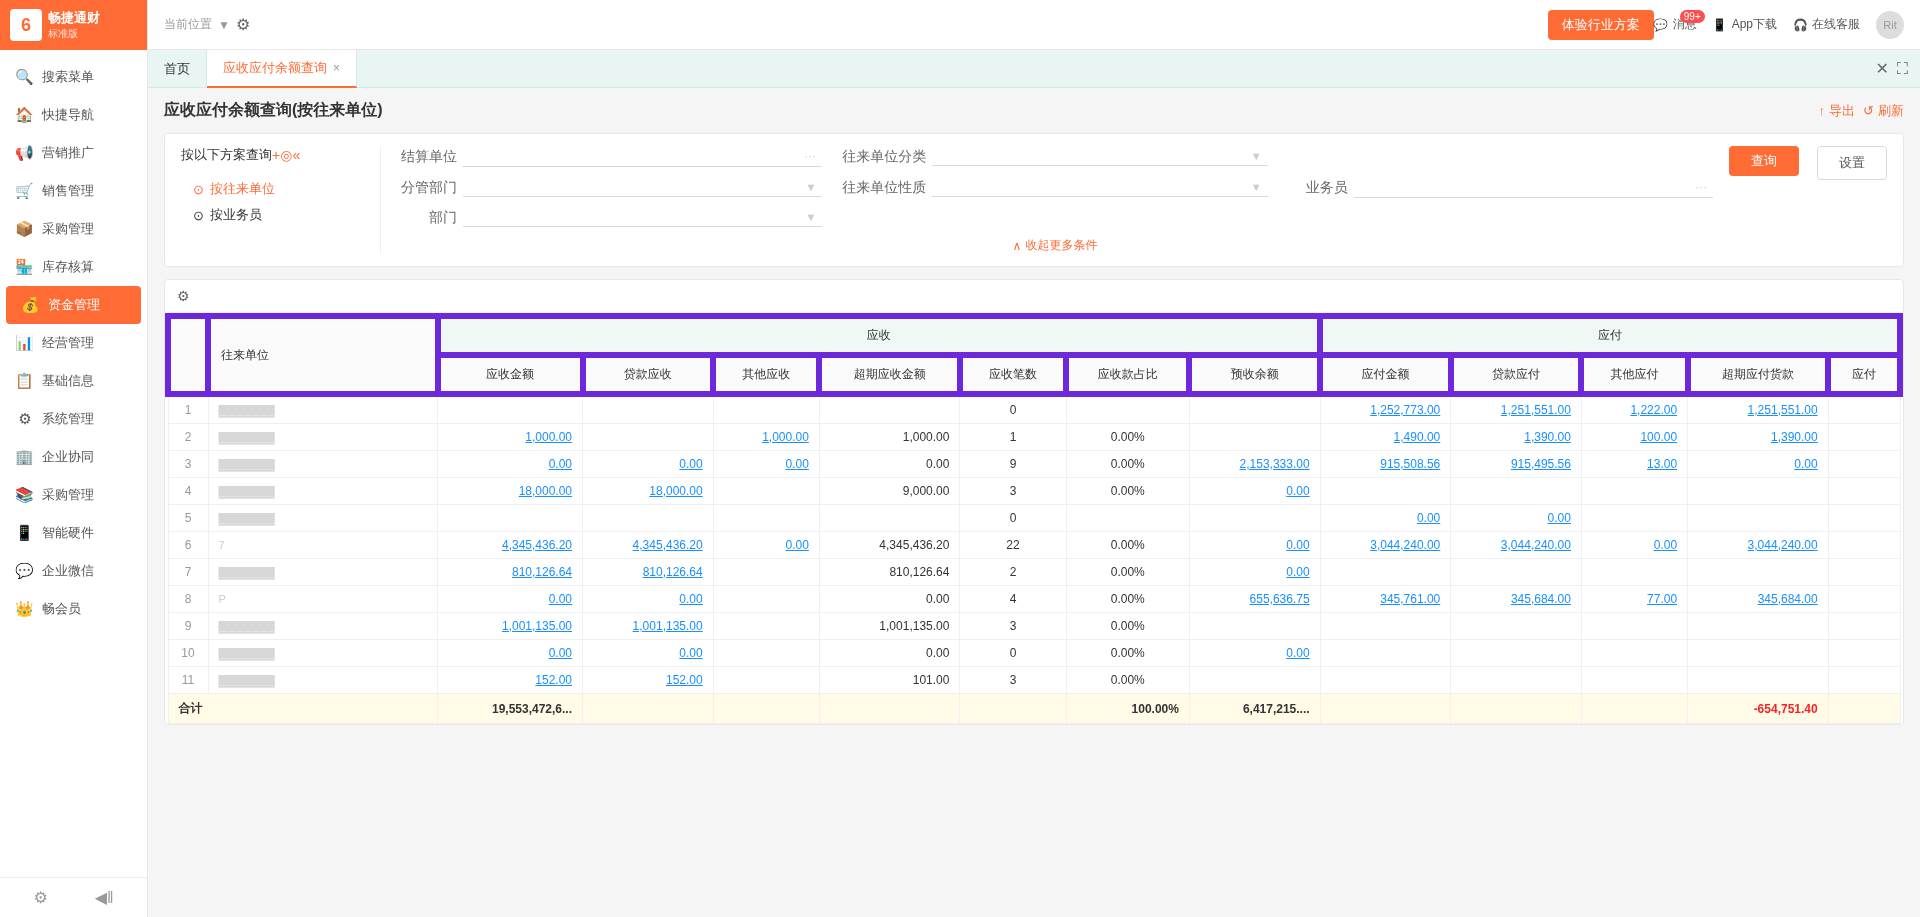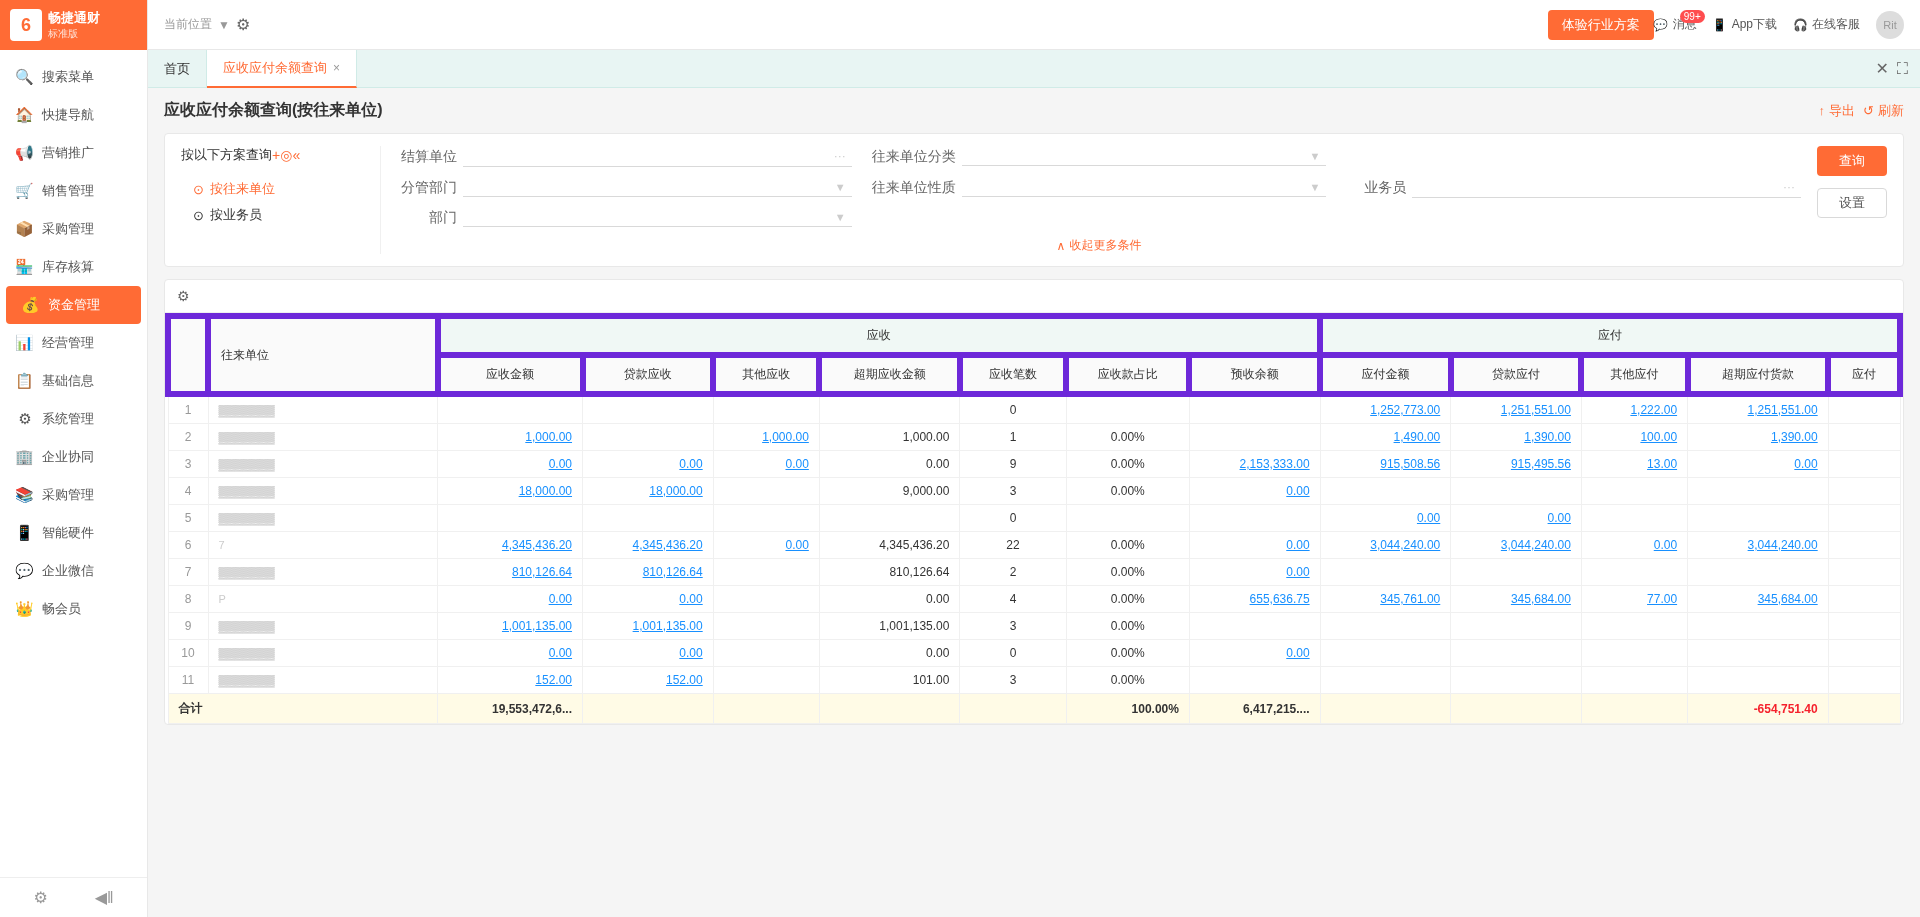--- a/index.html
+++ b/index.html
@@ -126,21 +126,21 @@
 
     
     .query-btn {
       background: #ff6b35; color: #fff; border: none; border-radius: 4px;
       padding: 6px 18px; cursor: pointer; font-size: 13px; margin-bottom: 4px; display: block; width: 70px;
     }
     .settings-btn {
       background: #fff; color: #555; border: 1px solid #d9d9d9; border-radius: 4px;
       padding: 5px 12px; cursor: pointer; font-size: 13px; display: block; width: 70px;
     }
-    .btn-group { display: flex; flex-direction: column; gap: 8px; }
+    .btn-group { display: flex; gap: 18px; }
 
     
     .table-container {
       background: #fff; border-radius: 4px; border: 1px solid #e8e8e8; overflow: auto;
     }
     .table-toolbar {
       padding: 8px 12px; border-bottom: 1px solid #f0f0f0; display: flex; align-items: center;
     }
     .table-settings-icon { color: #666; cursor: pointer; font-size: 14px; }
 

